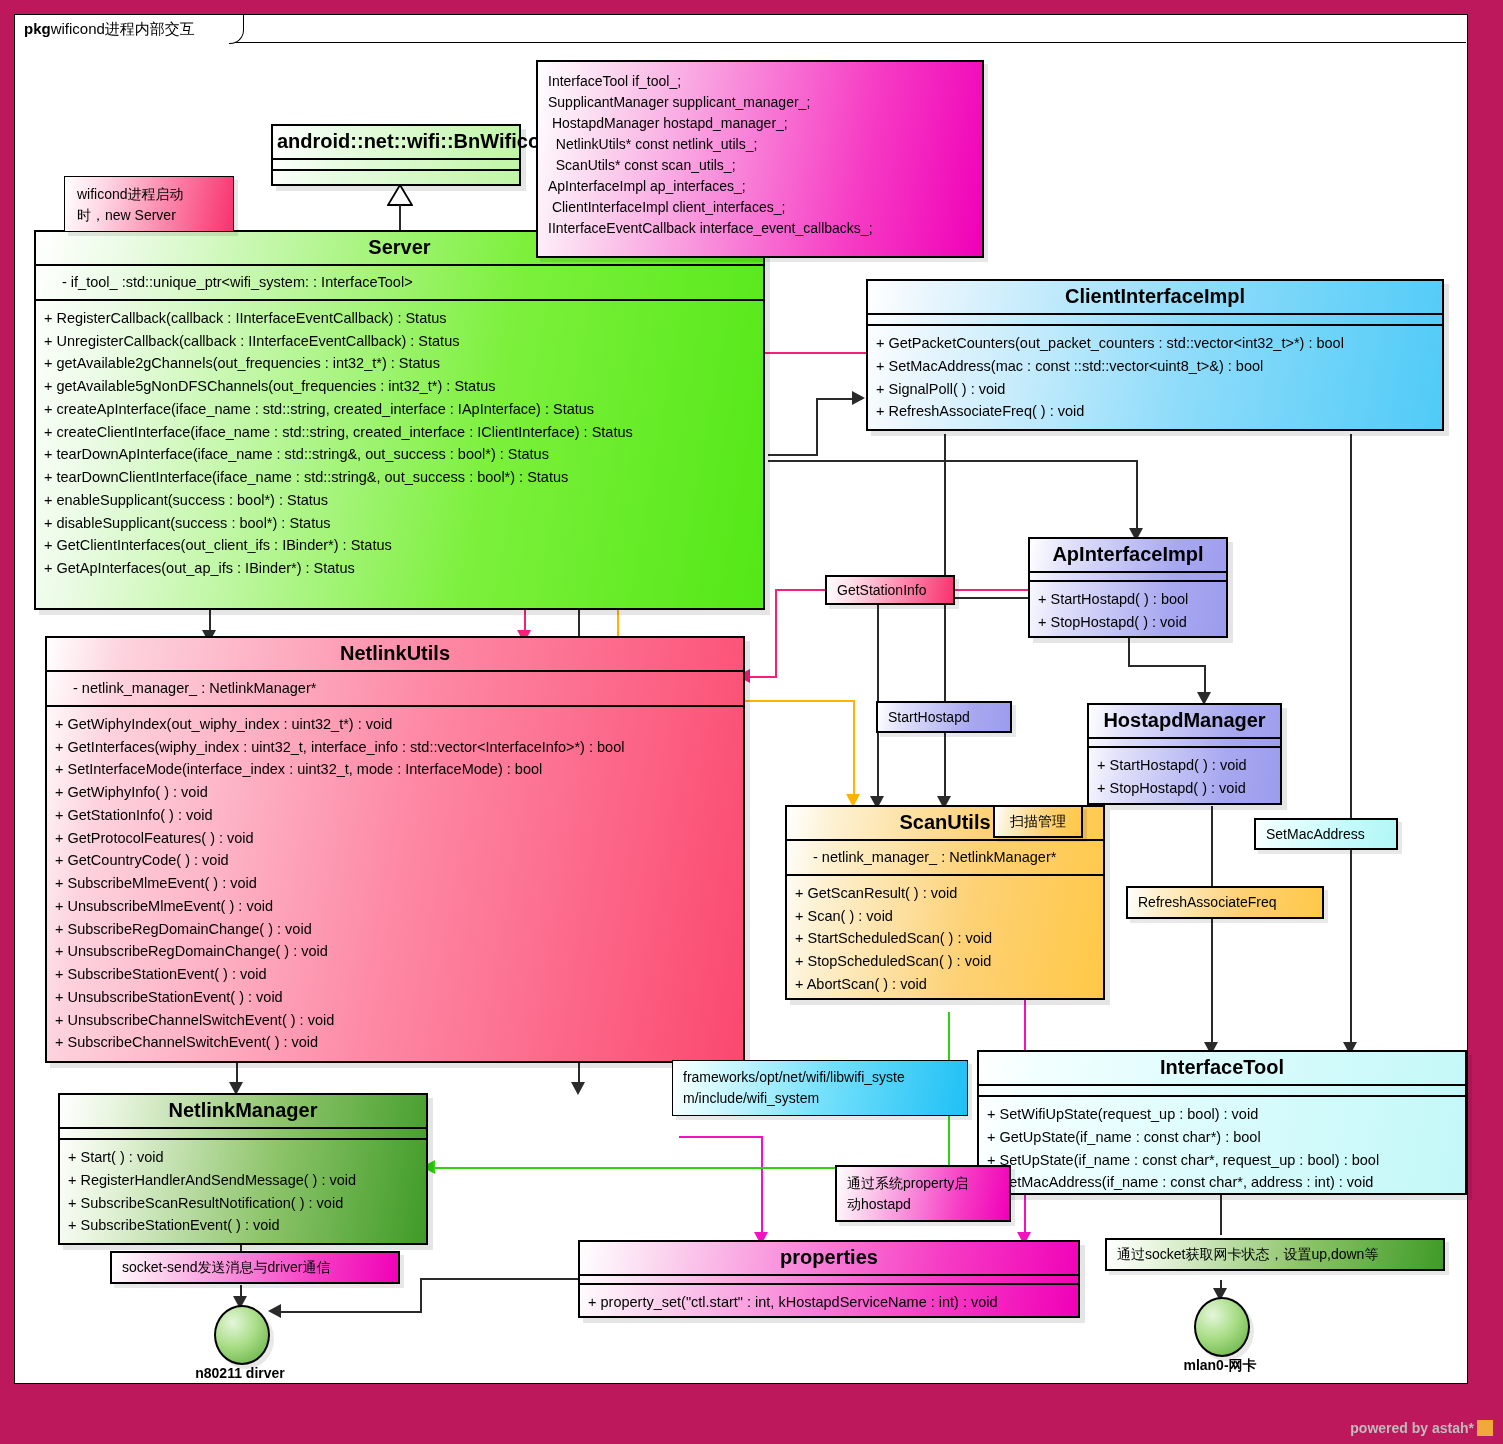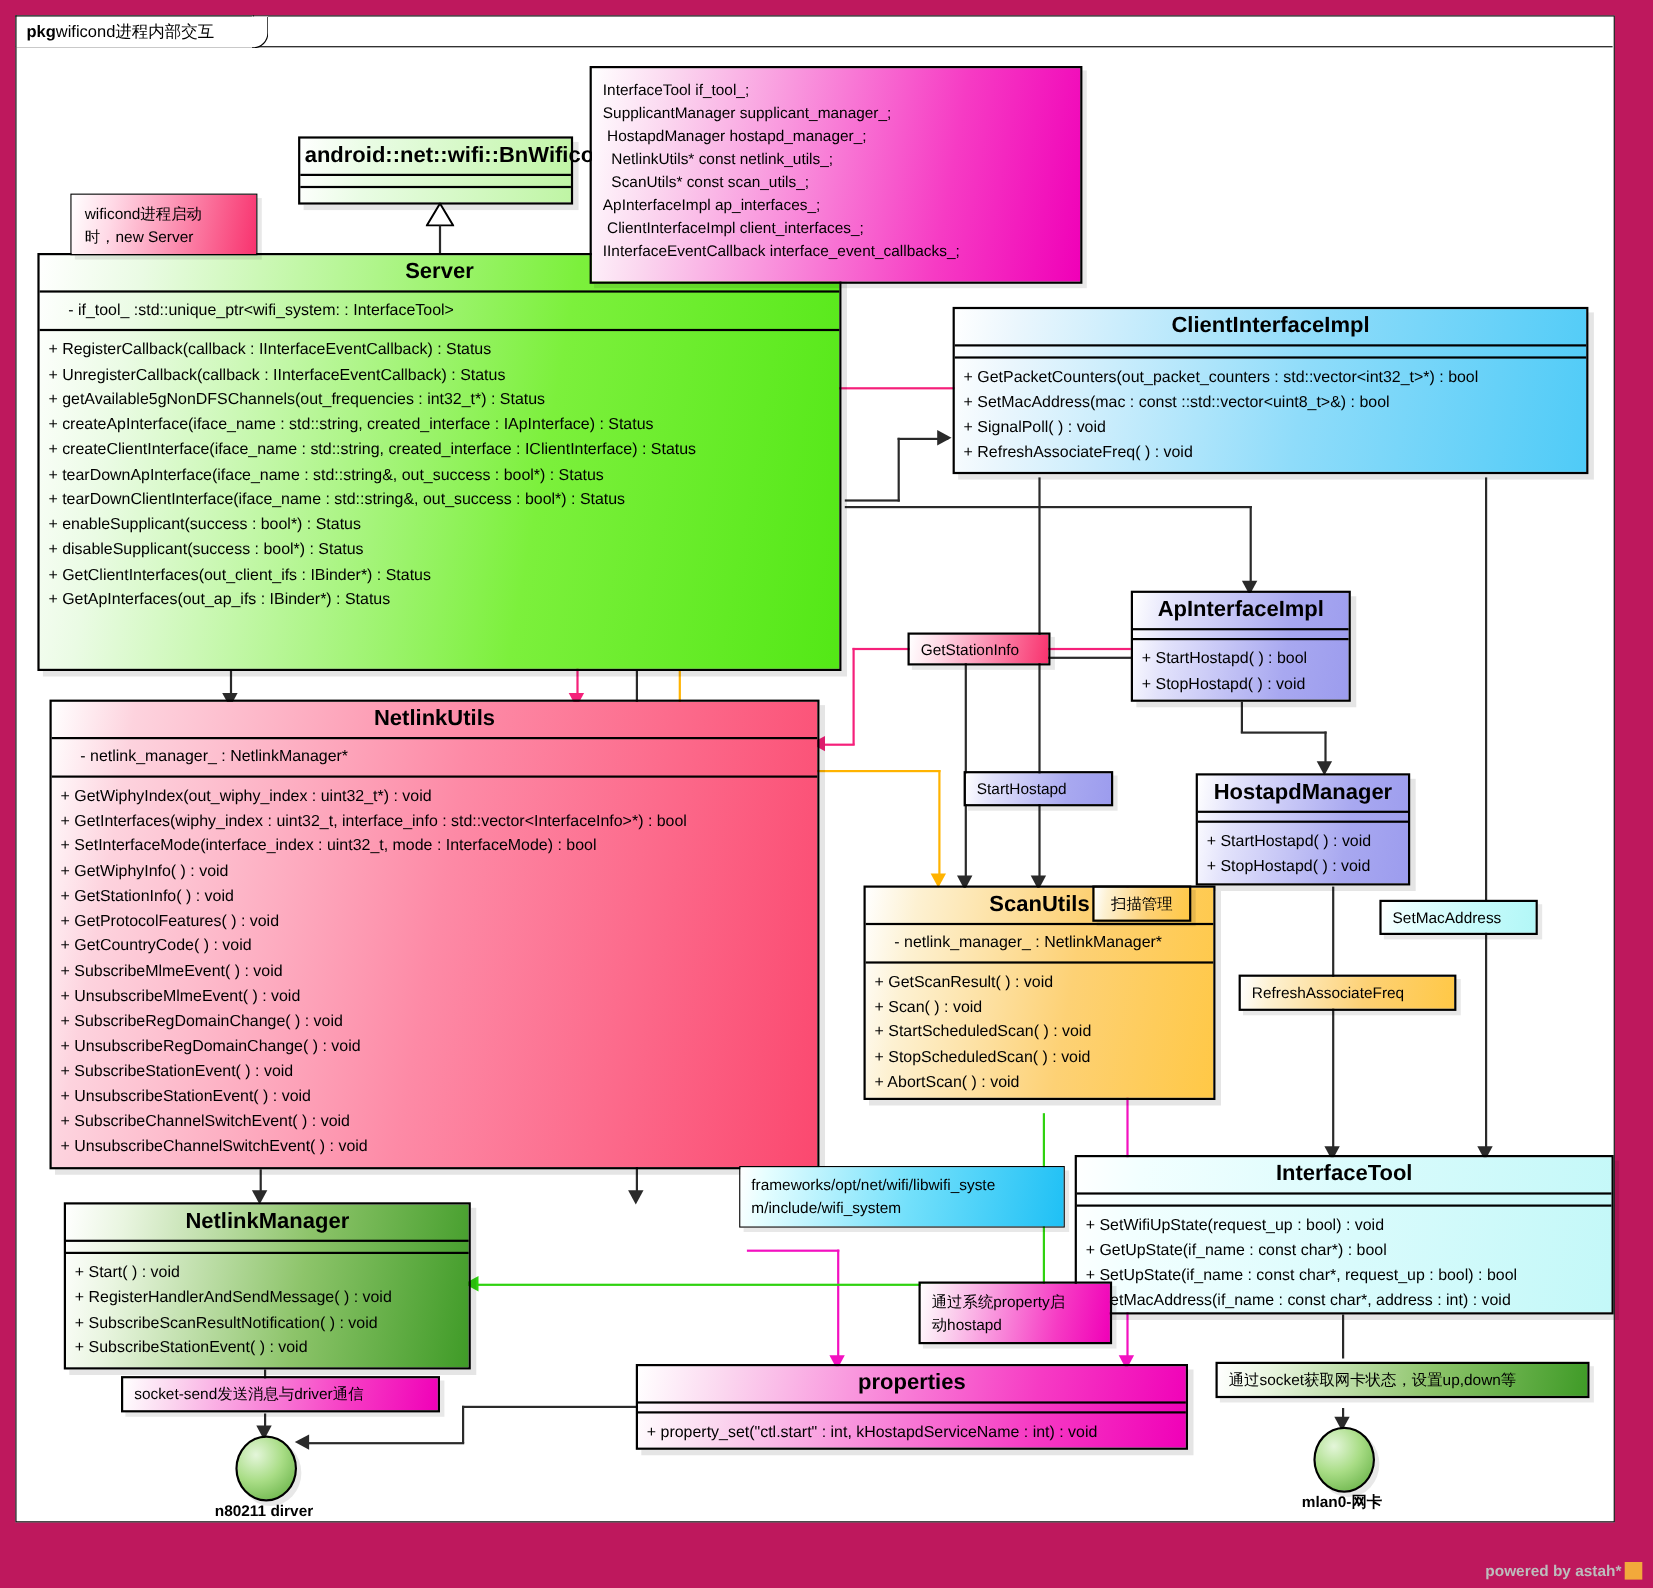--- a/index.html
+++ b/index.html
@@ -177,20 +177,21 @@
   <div class="ln v" style="left:399px;top:205px;height:25px;"></div>
 
   <div class="cls g-green" style="left:34px;top:230px;width:731px;height:380px;">
     <div class="title">Server</div>
     <div class="attrs">
       <div>- if_tool_ :std::unique_ptr&lt;wifi_system: : InterfaceTool&gt;</div>
     </div>
     <div class="ops">
       <div>+ RegisterCallback(callback : IInterfaceEventCallback) : Status</div>
       <div>+ UnregisterCallback(callback : IInterfaceEventCallback) : Status</div>
+      <div>+ getAvailable2gChannels(out_frequencies : int32_t*) : Status</div>
       <div>+ getAvailable5gNonDFSChannels(out_frequencies : int32_t*) : Status</div>
       <div>+ createApInterface(iface_name : std::string, created_interface : IApInterface) : Status</div>
       <div>+ createClientInterface(iface_name : std::string, created_interface : IClientInterface) : Status</div>
       <div>+ tearDownApInterface(iface_name : std::string&amp;, out_success : bool*) : Status</div>
       <div>+ tearDownClientInterface(iface_name : std::string&amp;, out_success : bool*) : Status</div>
       <div>+ enableSupplicant(success : bool*) : Status</div>
       <div>+ disableSupplicant(success : bool*) : Status</div>
       <div>+ GetClientInterfaces(out_client_ifs : IBinder*) : Status</div>
       <div>+ GetApInterfaces(out_ap_ifs : IBinder*) : Status</div>
     </div>
@@ -257,22 +258,22 @@
       <div>+ GetWiphyInfo( ) : void</div>
       <div>+ GetStationInfo( ) : void</div>
       <div>+ GetProtocolFeatures( ) : void</div>
       <div>+ GetCountryCode( ) : void</div>
       <div>+ SubscribeMlmeEvent( ) : void</div>
       <div>+ UnsubscribeMlmeEvent( ) : void</div>
       <div>+ SubscribeRegDomainChange( ) : void</div>
       <div>+ UnsubscribeRegDomainChange( ) : void</div>
       <div>+ SubscribeStationEvent( ) : void</div>
       <div>+ UnsubscribeStationEvent( ) : void</div>
+      <div>+ UnsubscribeChannelSwitchEvent( ) : void</div>
       <div>+ SubscribeChannelSwitchEvent( ) : void</div>
-      <div>+ UnsubscribeChannelSwitchEvent( ) : void</div>
     </div>
   </div>
 
   <div class="cls g-orange2" style="left:785px;top:805px;width:320px;height:195px;">
     <div class="title">ScanUtils</div>
     <div class="attrs">
       <div>- netlink_manager_ : NetlinkManager*</div>
     </div>
     <div class="ops">
       <div>+ GetScanResult( ) : void</div>

